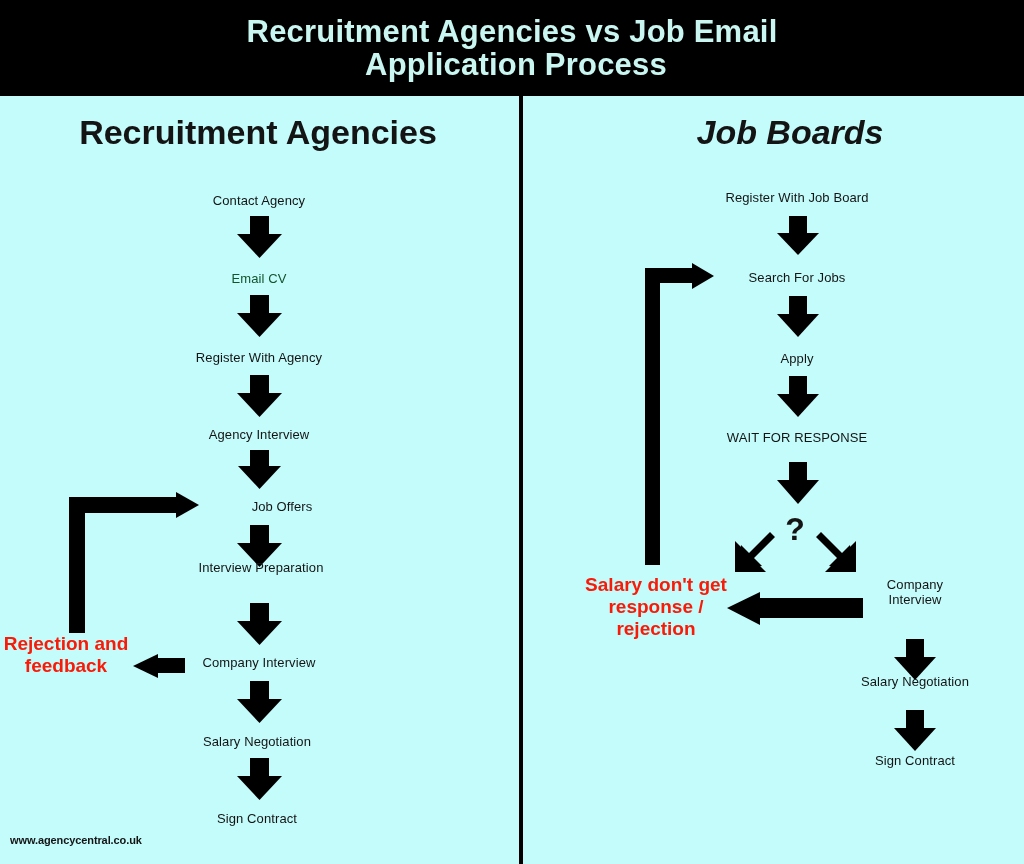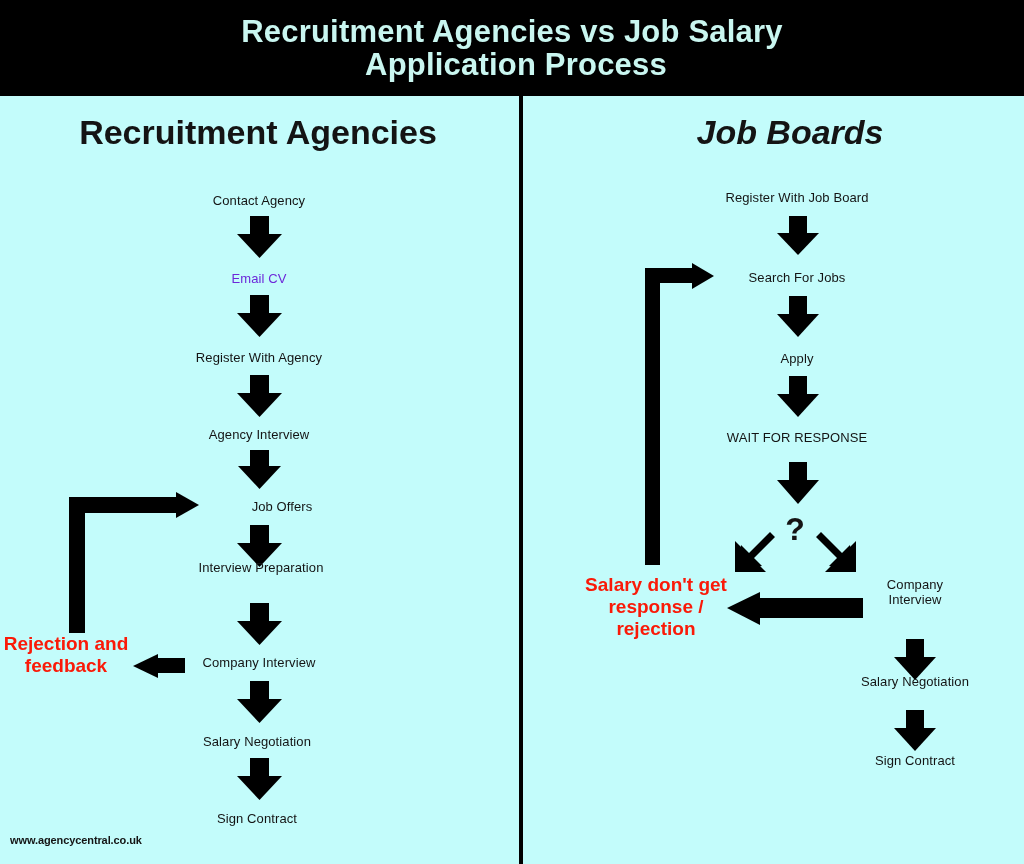--- a/index.html
+++ b/index.html
@@ -116,21 +116,21 @@
     height: 864px;
     pointer-events: none;
   }
 </style>
 </head>
 <body>
 
 <div id="canvas" style="background: rgb(195, 252, 251);">
 
   <div class="title-band" style="background: rgb(0, 0, 0);">
-    <div class="title-line" style="color: rgb(201, 246, 240);">Recruitment Agencies vs Job Salary</div>
+    <div class="title-line" style="color: rgb(201, 246, 240);">Recruitment Agencies vs Job Email</div>
     <div class="title-line" style="color: rgb(201, 246, 240); margin-left: 8px;">Application Process</div>
   </div>
 
   <div class="divider"></div>
 
   <svg class="arrow-layer" viewBox="0 0 1024 864">
 
     <g>
       <rect x="250" y="216" width="19" height="20" fill="#000"></rect>
       <polygon points="237,234 282,234 259.5,258" fill="#000"></polygon>
@@ -237,21 +237,21 @@
     <g>
       <rect x="906" y="710" width="18" height="20" fill="#000"></rect>
       <polygon points="894,728 936,728 915,751" fill="#000"></polygon>
     </g>
   </svg>
 
   <div class="col-heading" style="left: 258px; top: 113px; color: rgb(20, 20, 20);">Recruitment Agencies</div>
 
   <div class="step" style="left: 259px; top: 193px; color: rgb(20, 20, 20);">Contact Agency</div>
 
-  <div class="step" style="left: 259px; top: 271px; color: #6d28d9;">Email CV</div>
+  <div class="step" style="left: 259px; top: 271px; color: #14532d;">Email CV</div>
 
   <div class="step" style="left: 259px; top: 350px; color: rgb(20, 20, 20); text-align: right;">Register With Agency</div>
 
   <div class="step" style="left: 259px; top: 427px; color: rgb(20, 20, 20);">Agency Interview</div>
 
   <div class="step" style="left: 259px; top: 499px; color: rgb(20, 20, 20); margin-left: 23px;">Job Offers</div>
 
   <div class="step" style="left: 261px; top: 560px; color: rgb(20, 20, 20);">Interview Preparation</div>
 
   <div class="step" style="left: 259px; top: 655px; color: rgb(20, 20, 20);">Company Interview</div>

